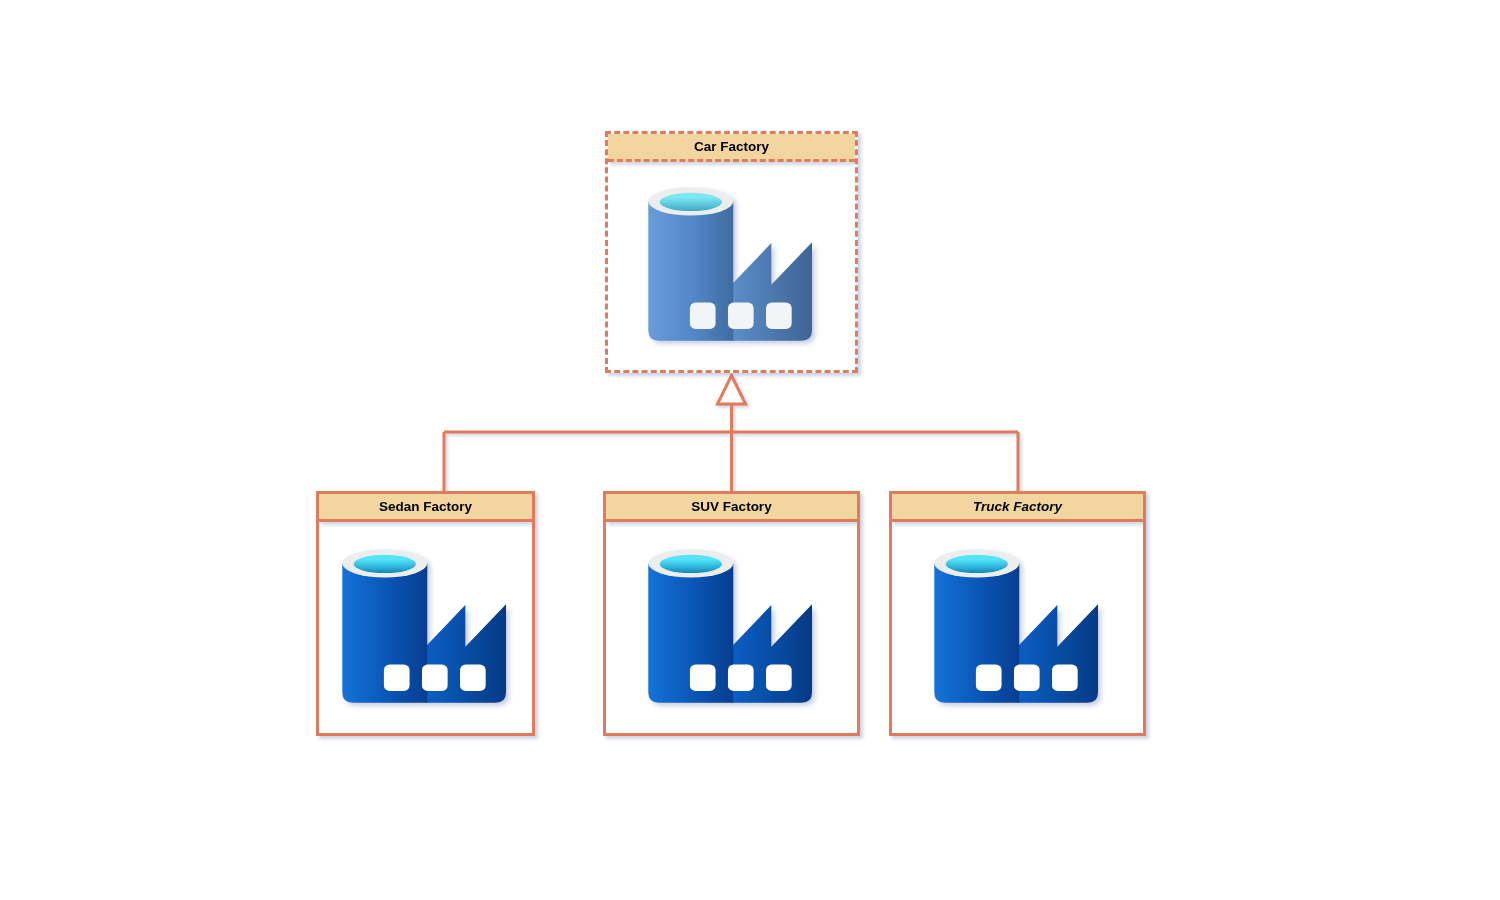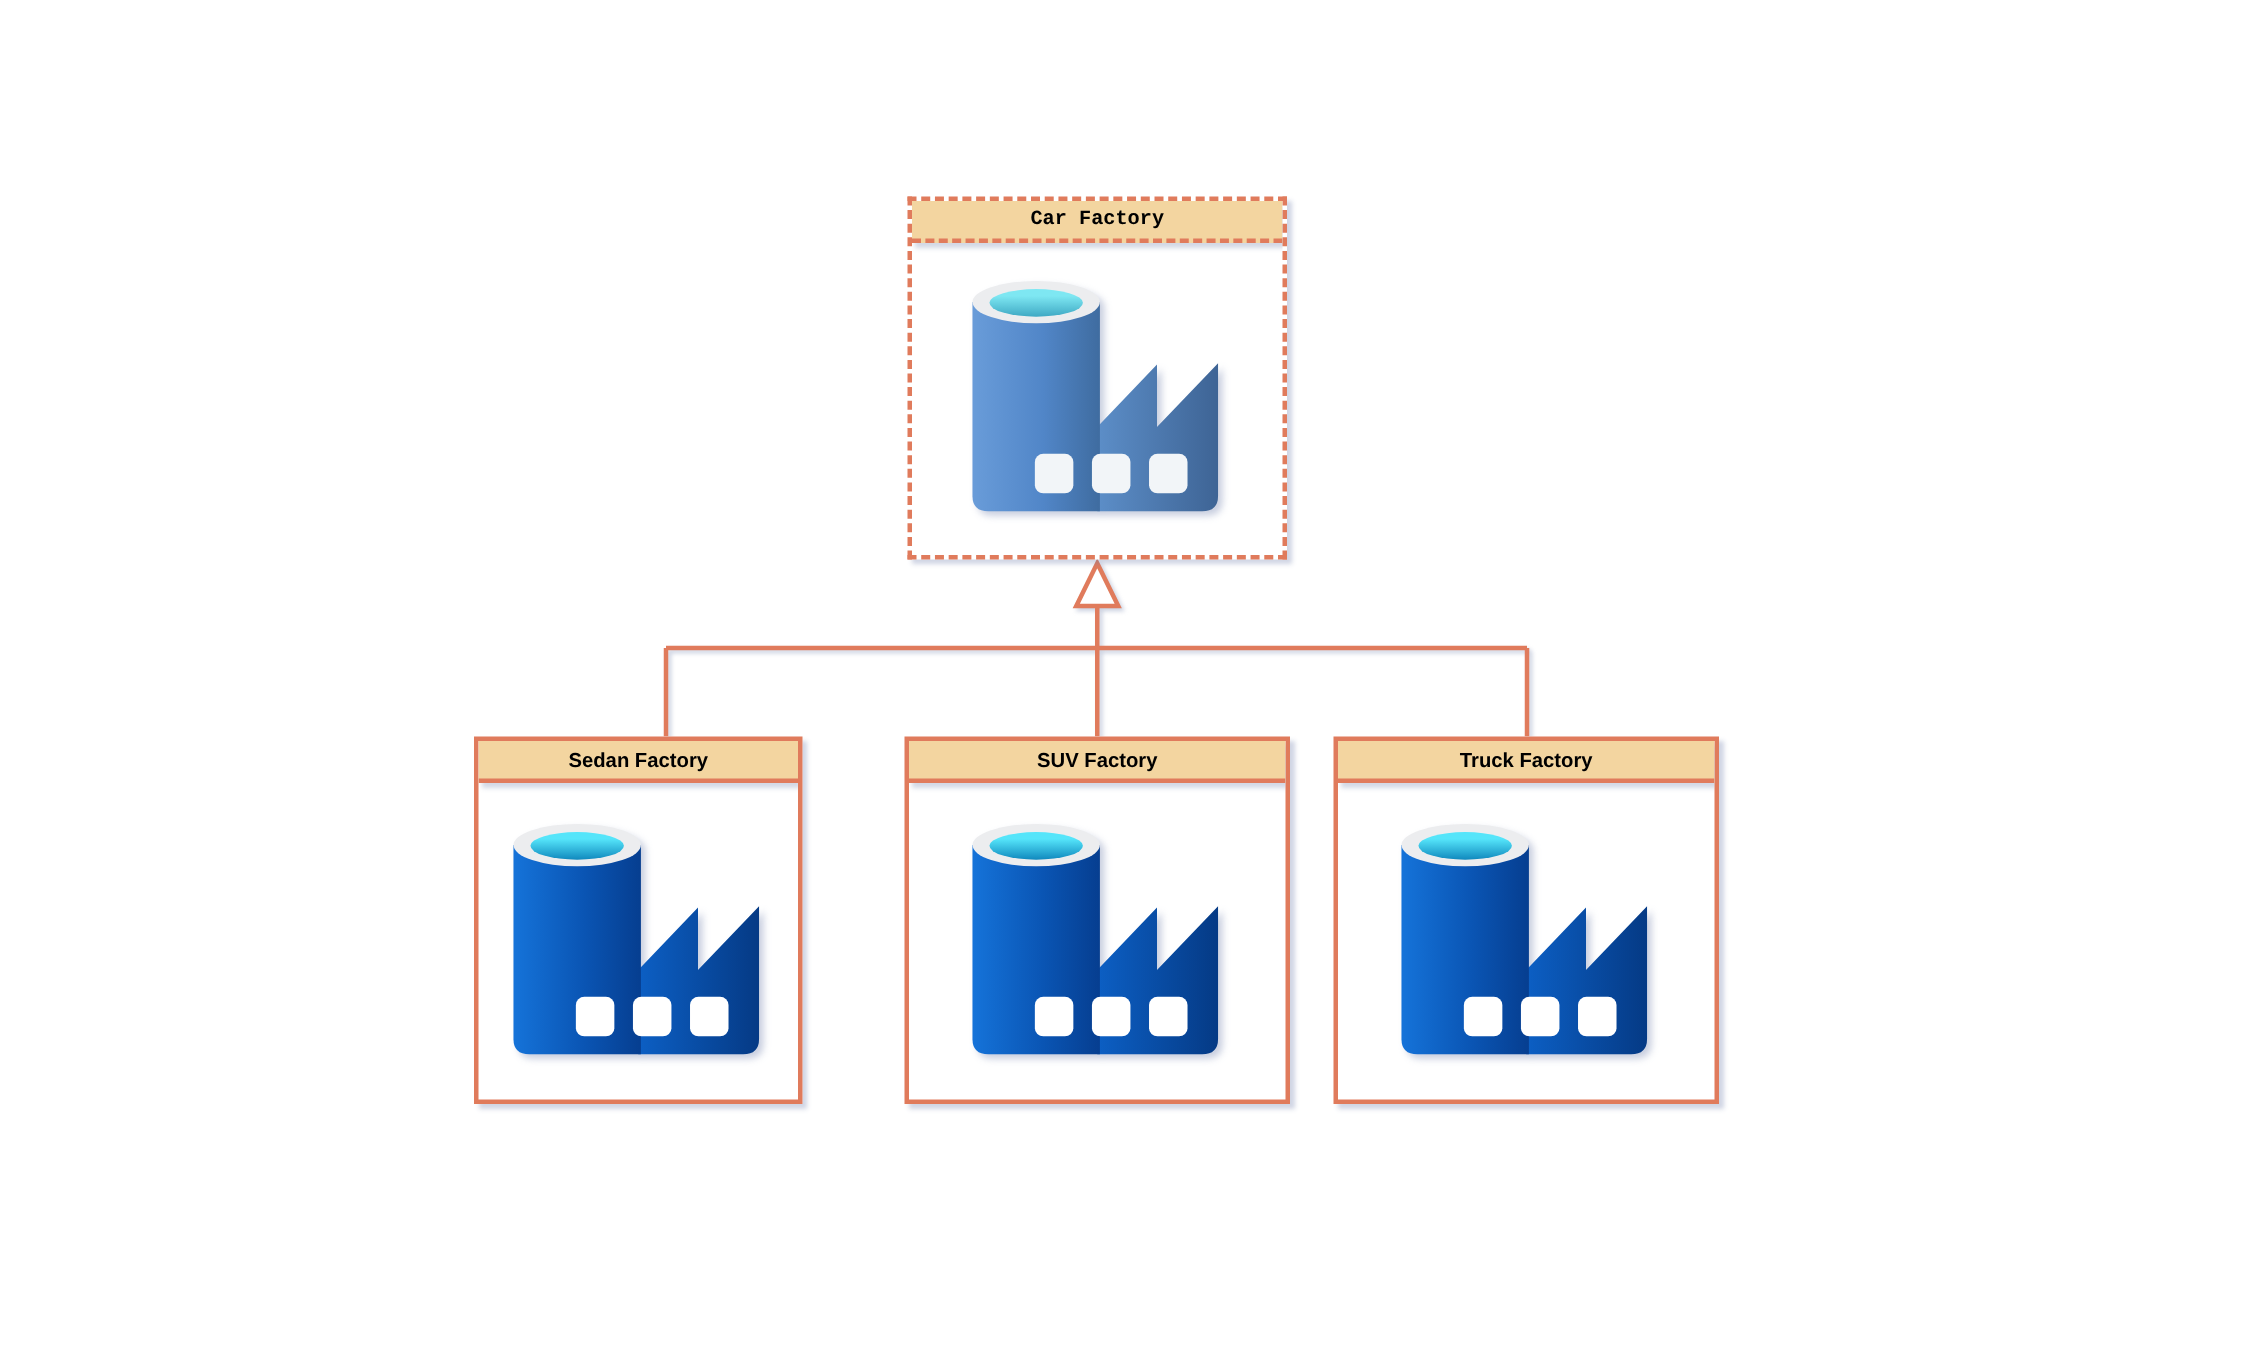--- a/index.html
+++ b/index.html
@@ -24,21 +24,21 @@
 
   
   .node{
     position:absolute;
     background:#ffffff;
     border:3px solid #E07B5C;
     box-shadow:3px 3px 3px rgba(110,125,170,.32);
     box-sizing:border-box;
     overflow:hidden;
   }
-  .node.dashed{border-style:dashed;font-family:Liberation Mono, monospace;}
+  .node.dashed{border-style:dashed;}
   .hdr{
     height:25px;
     background:#F3D5A0;
     border-bottom:3px solid #E07B5C;
     display:flex;align-items:center;justify-content:center;
     font-size:13.5px;font-weight:bold;color:#000;
     box-shadow:2px 3px 3px rgba(110,125,170,.30);
     position:relative;z-index:2;
   }
   .node.dashed .hdr{border-bottom-style:dashed;}
@@ -135,21 +135,21 @@
 
   <div class="node" style="left:603px;top:491px;width:257px;height:245px;">
     <div class="hdr">SUV Factory</div>
     <div class="nbody">
       <svg class="icon" width="177" height="170" viewBox="0 0 100 100" preserveAspectRatio="none">
           <use href="#ic-factory-vivid"></use>
         </svg>
     </div>
   </div>
 
-  <div class="node" style="left:889px;top:491px;width:257px;height:245px;">
+  <div class="node" style="left:889px;top:491px;width:257px;height:245px;font-style:italic;">
     <div class="hdr">Truck Factory</div>
     <div class="nbody">
       <svg class="icon" width="177" height="170" viewBox="0 0 100 100" preserveAspectRatio="none">
           <use href="#ic-factory-vivid"></use>
         </svg>
     </div>
   </div>
 
 </div>
 

